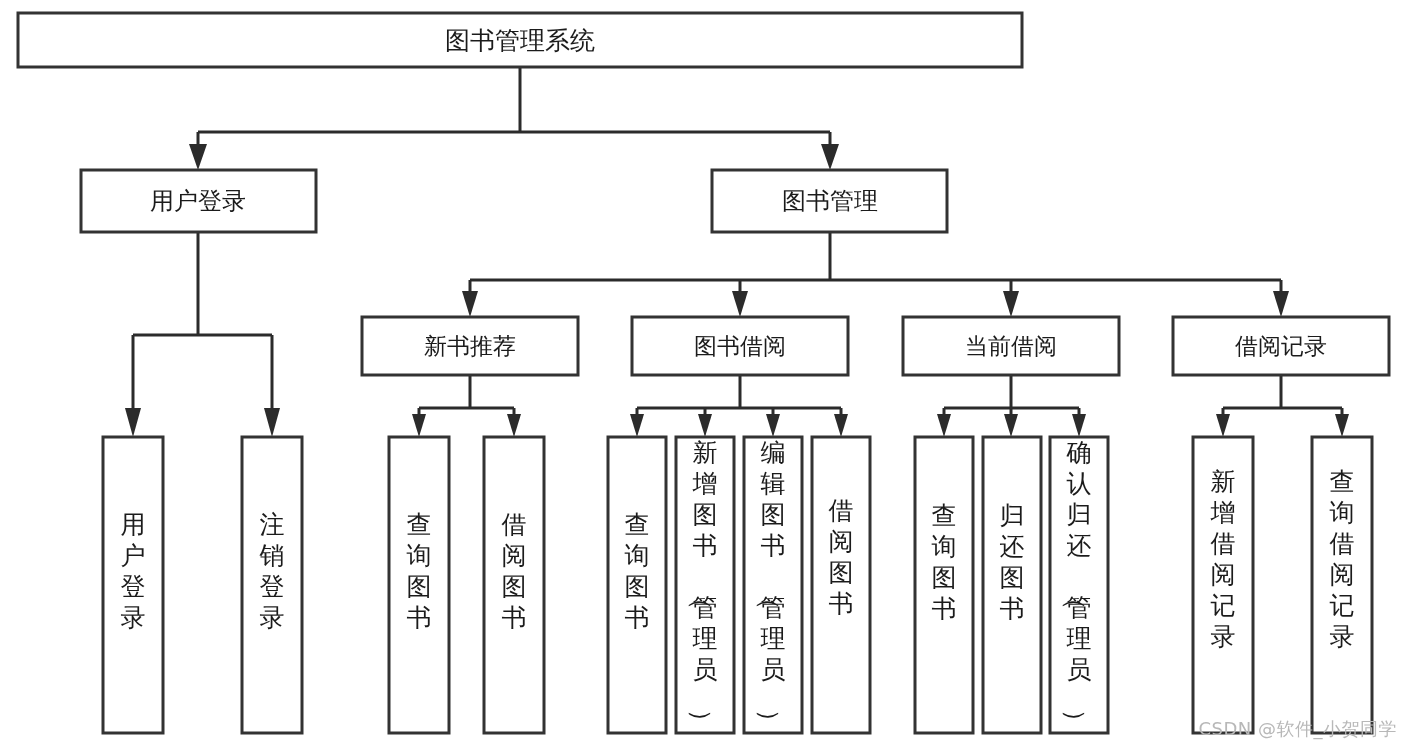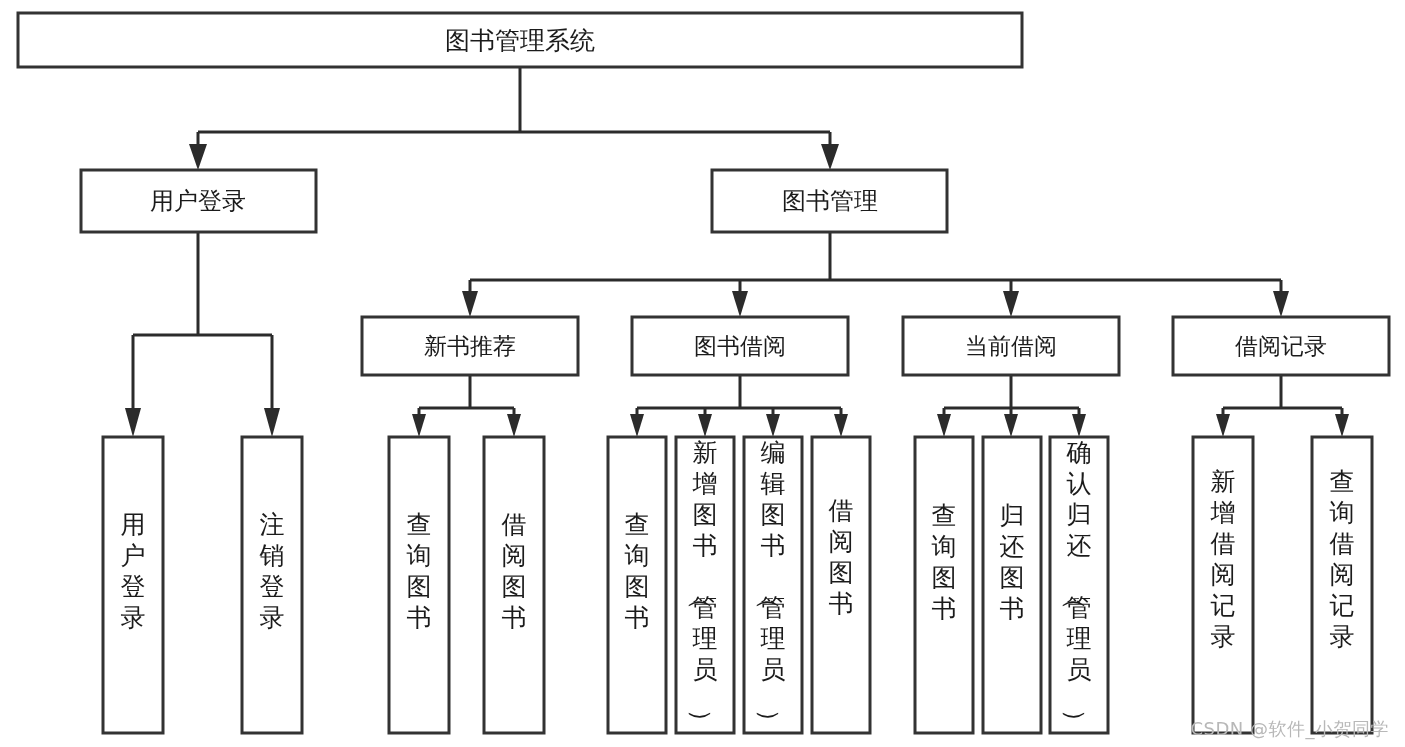--- a/index.html
+++ b/index.html
@@ -16,21 +16,21 @@
   .node-label.lvl1{font-size:25px;}
   .node-label.lvl2{font-size:24px;}
   .node-label.lvl3{font-size:23px;}
   .leaf-label{
     font-family:"DejaVu Sans","Liberation Sans",sans-serif;
     fill:#1b1b1b;font-size:25px;text-anchor:middle;
   }
   .connector{stroke:#2b2b2b;stroke-width:3;fill:none;}
   .arrowhead{fill:#2b2b2b;stroke:none;}
   .watermark{
-    position:absolute;right:16px;bottom:6px;
+    position:absolute;right:8px;bottom:6px;
     font-family:"DejaVu Sans","Liberation Sans",sans-serif;
     font-size:18px;color:#b8b8b8;white-space:nowrap;
     pointer-events:none;letter-spacing:.5px;
   }
 </style>
 </head>
 <body>
 
 <svg id="diagram" viewBox="0 0 1405 747" xmlns="http://www.w3.org/2000/svg">
 

